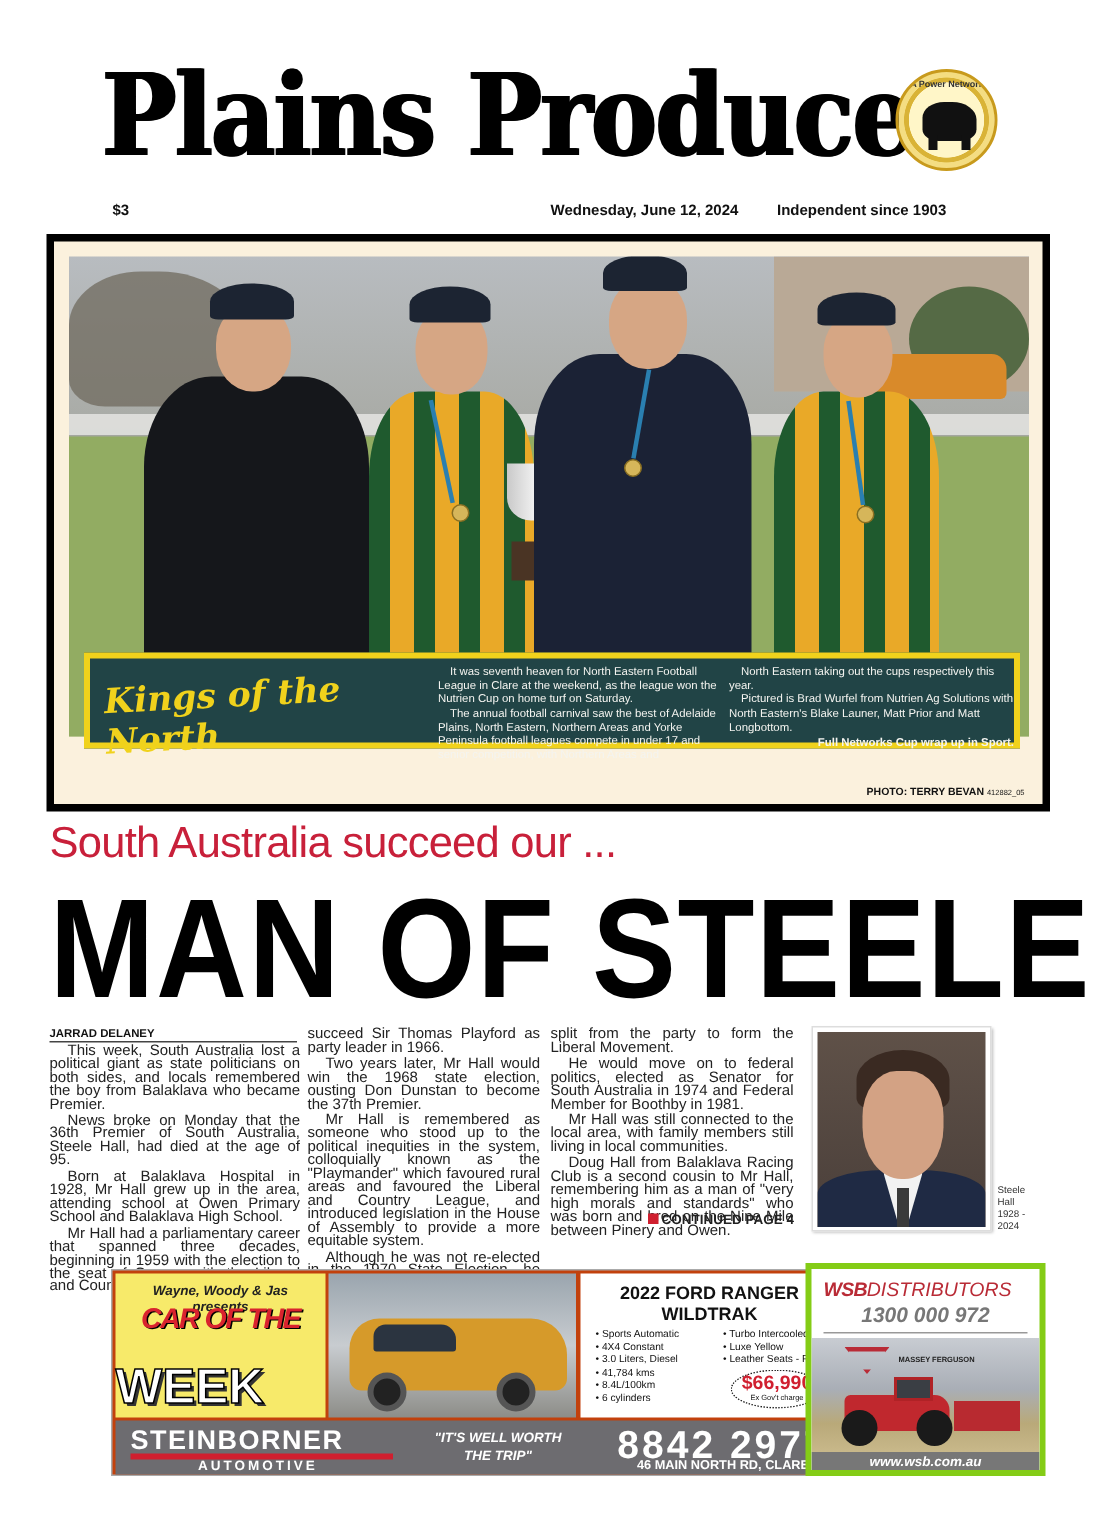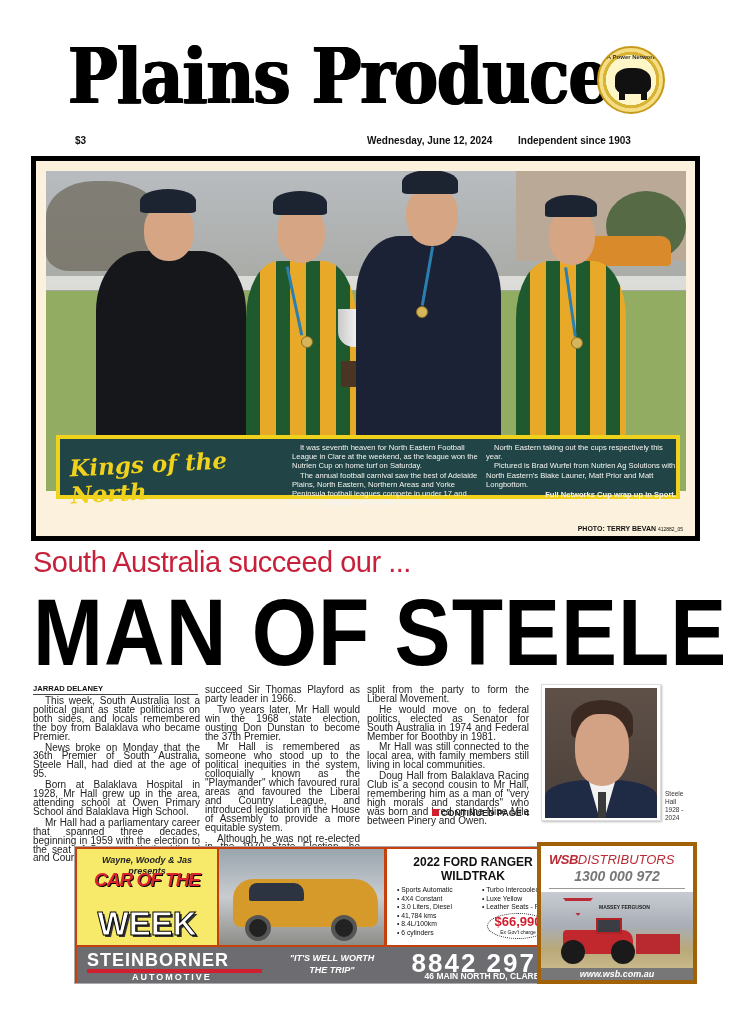--- a/index.html
+++ b/index.html
@@ -98,21 +98,21 @@
   .p-suit { position: absolute; left: 0; top: 92px; width: 112px; height: 40px; background: #1f2a44; border-radius: 40% 40% 0 0; }
   .p-shirt { position: absolute; left: 44px; top: 94px; width: 26px; height: 36px; background: #f2f2f2; clip-path: polygon(0 0,100% 0,60% 100%,40% 100%); }
   .p-tie { position: absolute; left: 53px; top: 104px; width: 8px; height: 26px; background: #3a3a3a; }
   .portrait-caption { position: absolute; left: 665px; top: 790px; font-size: 6.5px; line-height: 8px; color: #333; }
 
   
   .ad-car { position: absolute; left: 34px; top: 846px; width: 492px; height: 138px; background: #c2410c; border: 1px solid #aaa; margin-left: 40px; }
   .car-left { position: absolute; left: 2px; top: 2px; width: 140px; height: 96px; background: #f7ea6a; }
   .car-presents { position: absolute; left: 0; top: 6px; width: 140px; text-align: center; font-size: 9px; font-weight: bold; font-style: italic; line-height: 11px; color: #222; }
   .car-ofthe { position: absolute; left: 0; top: 20px; width: 140px; text-align: center; font-size: 19px; font-weight: bold; font-style: italic; color: #d9232e; letter-spacing: -1px; text-shadow: 1px 1px 0 #000; }
-  .car-week { position: absolute; left: 0; top: 56px; width: 140px; text-align: center; font-size: 33px; font-weight: bold; color: #fff; letter-spacing: 0; -webkit-text-stroke: 1px #000; text-shadow: 2px 2px 0 #333; }
+  .car-week { position: absolute; left: 0; top: 56px; width: 140px; text-align: left; font-size: 33px; font-weight: bold; color: #fff; letter-spacing: 0; -webkit-text-stroke: 1px #000; text-shadow: 2px 2px 0 #333; }
   .car-photo { position: absolute; left: 144px; top: 2px; width: 165px; height: 96px; background: linear-gradient(180deg, #9aa5ae 0%, #c8ccd0 50%, #8d8d88 100%); overflow: hidden; }
   .truck { position: absolute; left: 14px; top: 30px; width: 145px; height: 48px; background: #d69a2a; border-radius: 20px 24px 8px 8px; }
   .truck-window { position: absolute; left: 30px; top: 34px; width: 55px; height: 18px; background: #2b3440; border-radius: 8px 10px 2px 2px; }
   .wheel { position: absolute; top: 66px; width: 26px; height: 26px; border-radius: 50%; background: #222; border: 4px solid #555; }
   .car-specs { position: absolute; left: 312px; top: 2px; width: 178px; height: 96px; background: #fff; }
   .car-model { position: absolute; left: 0; top: 6px; width: 172px; text-align: center; font-size: 12px; font-weight: bold; line-height: 14px; }
   .spec-list { position: absolute; top: 37px; font-size: 6.8px; line-height: 8.5px; list-style: none; }
   .spec-list li::before { content: "• "; }
   .spec-list.l1 { left: 10px; }
   .spec-list.l2 { left: 95px; }
@@ -122,21 +122,21 @@
   .stock { position: absolute; right: 4px; top: 86px; font-size: 5px; }
   .side-code { position: absolute; right: 1px; top: 6px; font-size: 5px; writing-mode: vertical-rl; }
   .car-bar { position: absolute; left: 2px; top: 100px; width: 488px; height: 36px; background: #6d6c70; }
   .steinborner { position: absolute; left: 10px; top: 3px; font-size: 18px; font-weight: bold; color: #fff; letter-spacing: 1px; }
   .steinborner-line { position: absolute; left: 10px; top: 22px; width: 175px; height: 4px; background: #d01f2f; }
   .automotive { position: absolute; left: 55px; top: 25px; font-size: 9px; font-weight: bold; color: #fff; letter-spacing: 2px; }
   .slogan { position: absolute; left: 200px; top: 5px; width: 110px; text-align: center; font-size: 9px; font-style: italic; font-weight: bold; color: #fff; line-height: 12px; }
   .phone { position: absolute; left: 330px; top: 1px; width: 150px; text-align: center; font-size: 26px; font-weight: bold; color: #fff; letter-spacing: 2px; }
   .address { position: absolute; left: 330px; top: 24px; width: 150px; text-align: center; font-size: 8.5px; font-weight: bold; color: #fff; }
 
-  .ad-wsb { position: absolute; left: 537px; top: 842px; width: 160px; height: 142px; background: #a16207; }
+  .ad-wsb { position: absolute; left: 537px; top: 842px; width: 160px; height: 142px; background: #84cc16; }
   .wsb-inner { position: absolute; left: 4px; top: 4px; width: 152px; height: 134px; background: #fff; overflow: hidden; }
   .wsb-title { position: absolute; left: 8px; top: 6px; font-size: 13px; font-style: italic; color: #b92b36; white-space: nowrap; }
   .wsb-title b { font-weight: 900; letter-spacing: -0.5px; }
   .wsb-phone { position: absolute; left: 0; top: 22px; width: 152px; text-align: center; font-size: 14px; font-style: italic; font-weight: bold; color: #777; }
   .wsb-rule { position: absolute; left: 8px; top: 42px; width: 136px; height: 1px; background: #999; }
   .wsb-scene { position: absolute; left: 0; top: 46px; width: 152px; height: 76px; background: linear-gradient(180deg, #c8ccd2 0%, #a9aeb6 45%, #b9a979 75%, #c8b88a 100%); }
   .mf-logo { position: absolute; left: 22px; top: 6px; width: 30px; height: 18px; border: 3px solid #b92b36; clip-path: polygon(0 0,100% 0,50% 100%); }
   .mf-text { position: absolute; left: 58px; top: 12px; font-size: 5px; font-weight: bold; color: #222; }
   .tractor { position: absolute; left: 22px; top: 38px; width: 70px; height: 24px; background: #c0282e; border-radius: 4px 10px 2px 2px; }
   .tractor-cab { position: absolute; left: 55px; top: 26px; width: 26px; height: 16px; background: #3a3e44; border: 2px solid #b02226; }

